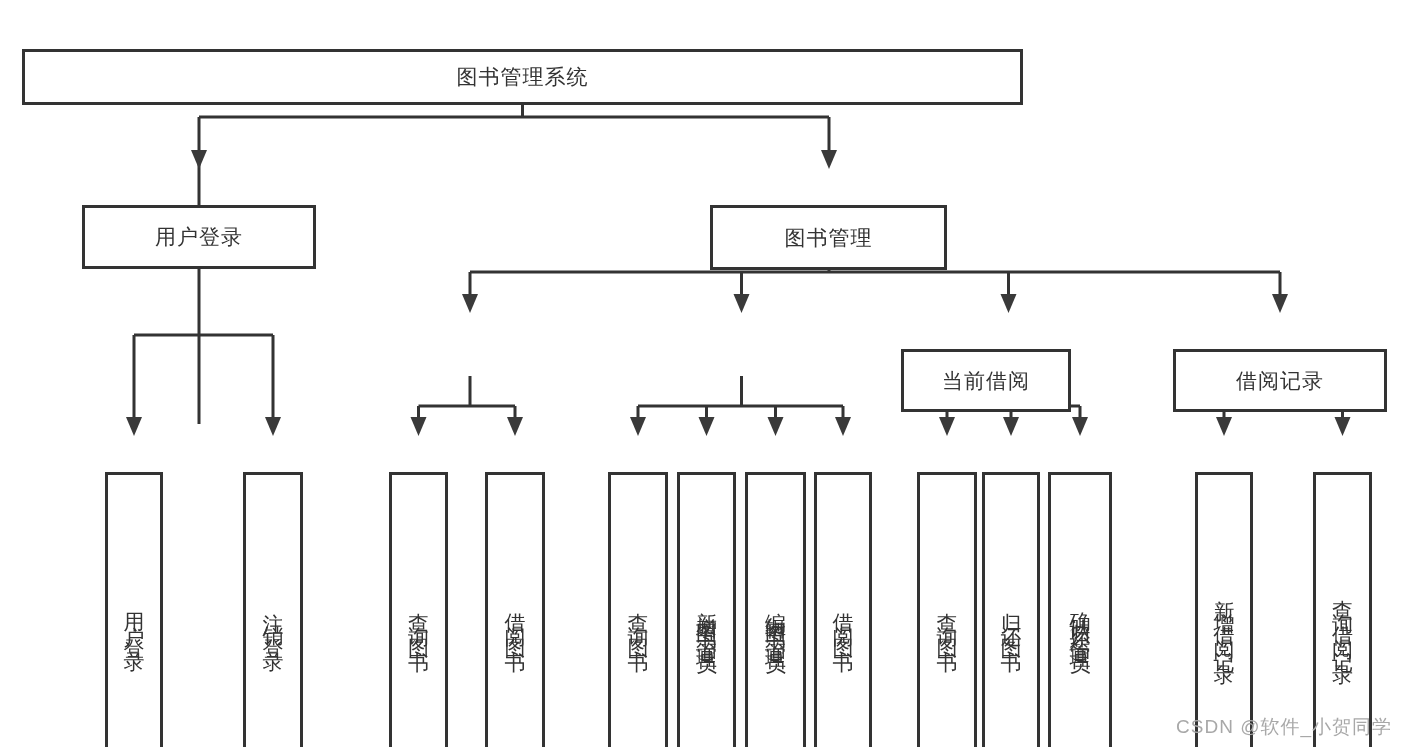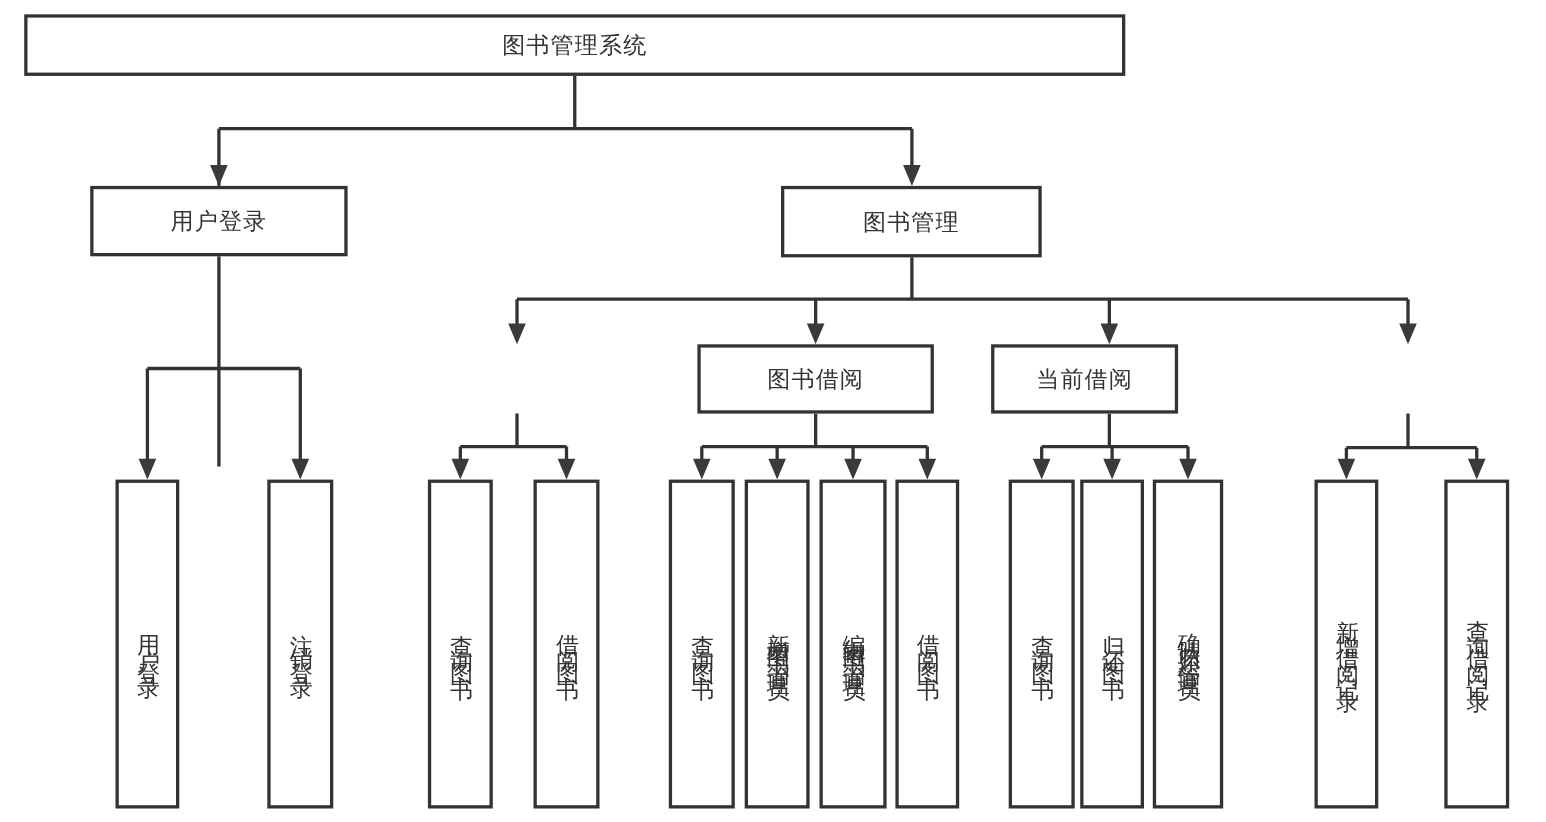--- a/index.html
+++ b/index.html
@@ -27,20 +27,21 @@
     box-sizing: border-box;
     background: #ffffff;
     border: 3px solid #333333;
     display: flex;
     align-items: center;
     justify-content: center;
     font-size: 21px;
     letter-spacing: 1px;
     color: #333333;
     white-space: nowrap;
+    margin-top: 36px;
   }
   .v-node {
     writing-mode: vertical-rl;
     text-orientation: mixed;
     letter-spacing: 13px;
     white-space: normal;
   }
   .v-node.dense {
     letter-spacing: 6px;
   }
@@ -101,35 +102,36 @@
       <polygon points="1216,417 1232,417 1224,436"></polygon>
       <polygon points="1334.5,417 1350.5,417 1342.5,436"></polygon>
     </g>
   </svg>
 
   <div class="node" style="left:22px; top:13px; width:1001px; height:56px;">图书管理系统</div>
 
   <div class="node" style="left:82px; top:169px; width:234px; height:64px;">用户登录</div>
   <div class="node" style="left:710px; top:169px; width:237px; height:65px;">图书管理</div>
 
-  <div class="node" style="left:634px; top:313px; width:215px; height:63px;">图书借阅</div>
   <div class="node" style="left:901px; top:313px; width:170px; height:63px;">当前借阅</div>
+  <div class="node" style="left:1173px; top:313px; width:214px; height:63px;">借阅记录</div>
 
   <div class="node v-node" style="left:105px; top:436px; width:58px; height:299px;">用户登录</div>
   <div class="node v-node" style="left:243px; top:436px; width:60px; height:299px;">注销登录</div>
 
   <div class="node v-node" style="left:389px; top:436px; width:59px; height:299px;">查询图书</div>
   <div class="node v-node" style="left:485px; top:436px; width:60px; height:299px;">借阅图书</div>
 
   <div class="node v-node" style="left:608px; top:436px; width:60px; height:299px;">查询图书</div>
   <div class="node v-node dense" style="left:677px; top:436px; width:59px; height:299px;">新增图书（管理员）</div>
   <div class="node v-node dense" style="left:745px; top:436px; width:61px; height:299px;">编辑图书（管理员）</div>
   <div class="node v-node" style="left:814px; top:436px; width:58px; height:299px;">借阅图书</div>
 
   <div class="node v-node" style="left:917px; top:436px; width:60px; height:299px;">查询图书</div>
   <div class="node v-node" style="left:982px; top:436px; width:58px; height:299px;">归还图书</div>
   <div class="node v-node dense" style="left:1048px; top:436px; width:64px; height:299px;">确认归还（管理员）</div>
 
   <div class="node v-node" style="left:1195px; top:436px; width:58px; height:299px;">新增借阅记录</div>
   <div class="node v-node" style="left:1313px; top:436px; width:59px; height:299px;">查询借阅记录</div>
 
+  <div class="watermark">CSDN @软件_小贺同学</div>
 
 </div>
 
 </body></html>

